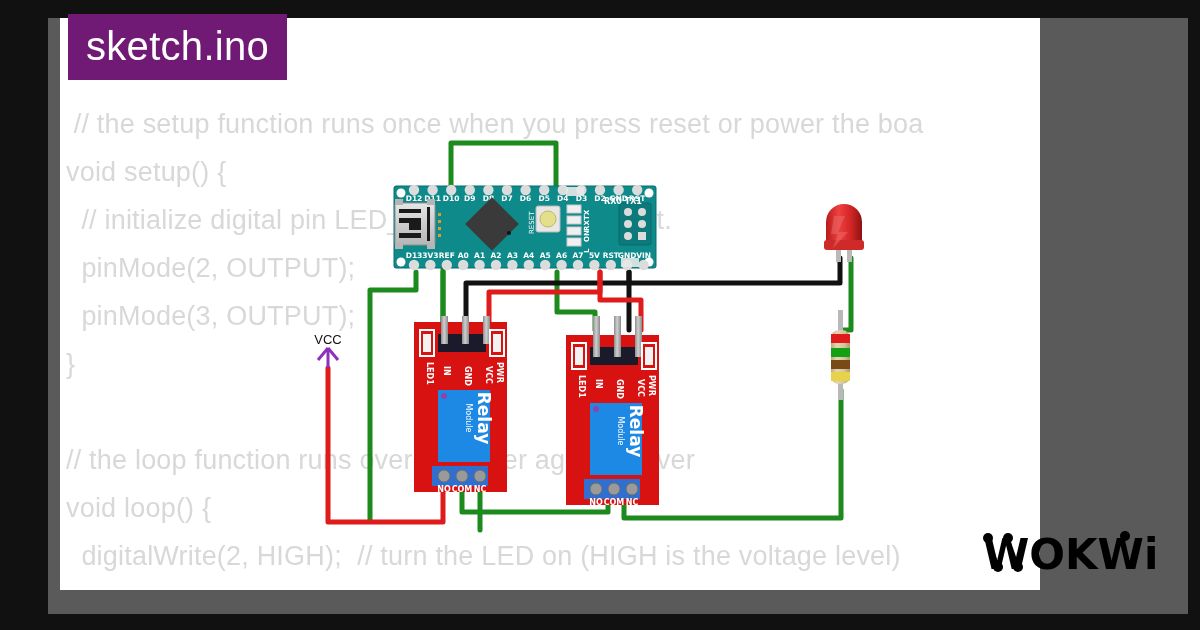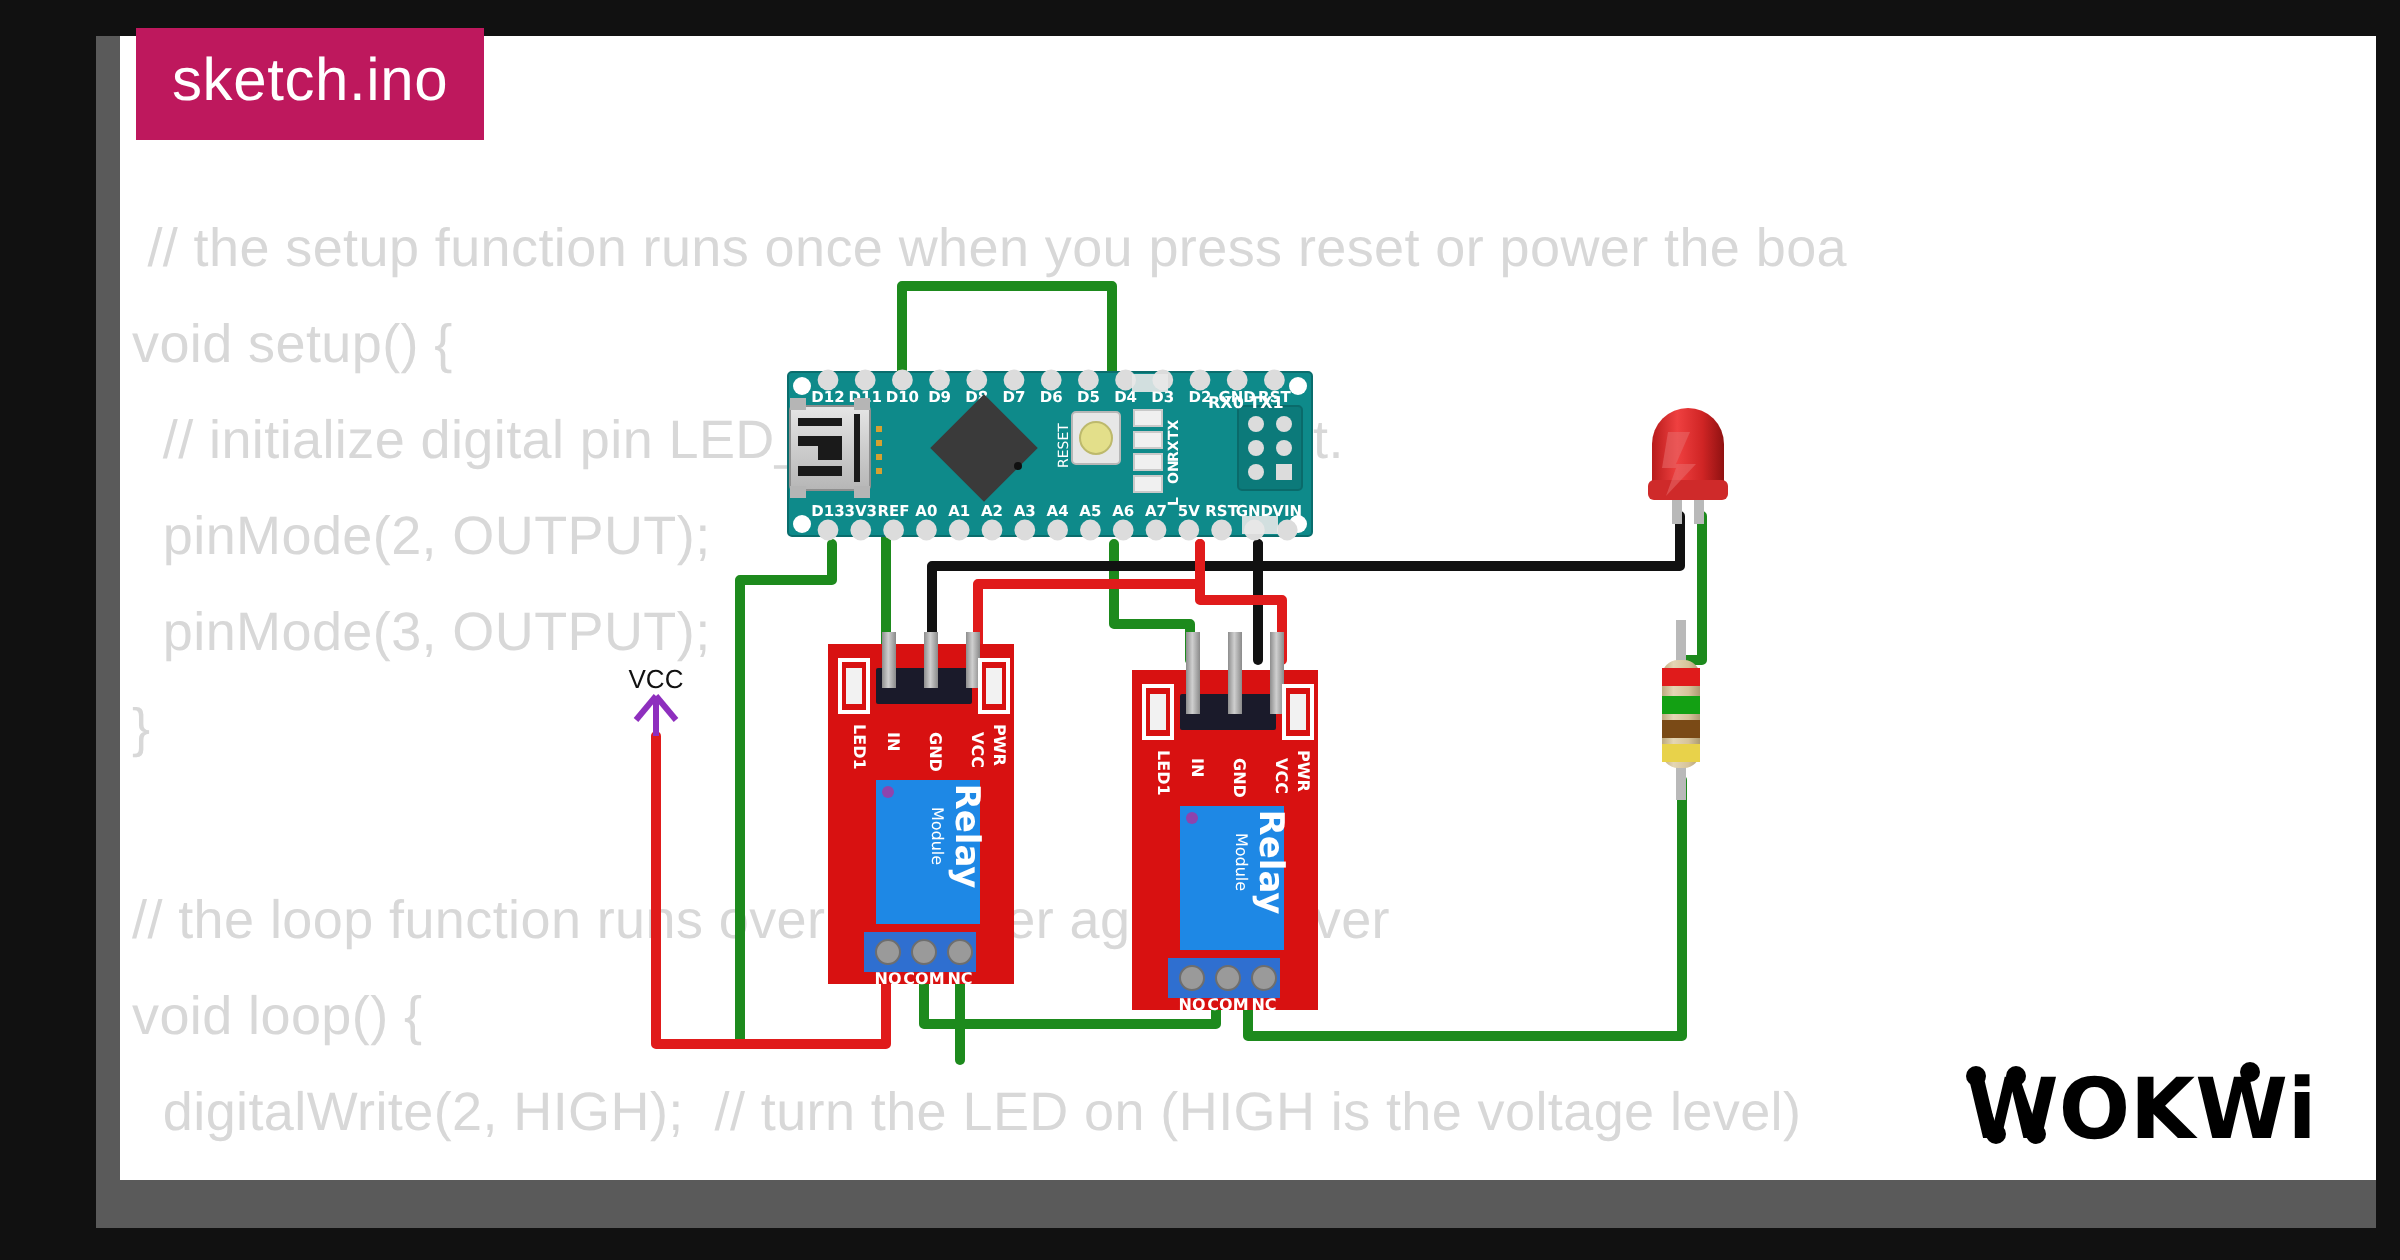--- a/index.html
+++ b/index.html
@@ -10,42 +10,42 @@
     overflow:hidden;
   }
   #stage{position:relative;width:1200px;height:630px;}
 
   
   .gray-frame{
     position:absolute;left:48px;top:18px;width:1140px;height:596px;
     background:#5a5a5a;
   }
   .white-page{
-    position:absolute;left:60px;top:18px;width:1128px;height:572px;
+    position:absolute;left:60px;top:18px;width:980px;height:572px;
     background:#ffffff;overflow:hidden;
   }
 
   
   .code{
     position:absolute;left:0;top:0;width:1160px;
     color:#d8d8d8;
     font-family:"Liberation Sans", sans-serif;
     font-size:27px;
     line-height:48px;
     white-space:pre;
     letter-spacing:.2px;
     user-select:none;
   }
   .code .ln{display:block;height:48px;}
 
   
   .tab{
     position:absolute;left:68px;top:14px;
-    background:#be185d;color:#ffffff;
-    font-size:30px;line-height:1;
+    background:#701a75;color:#ffffff;
+    font-size:40px;line-height:1;
     padding:12px 18px 14px 18px;
     letter-spacing:.3px;
   }
 
   
   .wokwi{
     position:absolute;left:975px;top:525px;
     width:190px;height:58px;
   }
 

